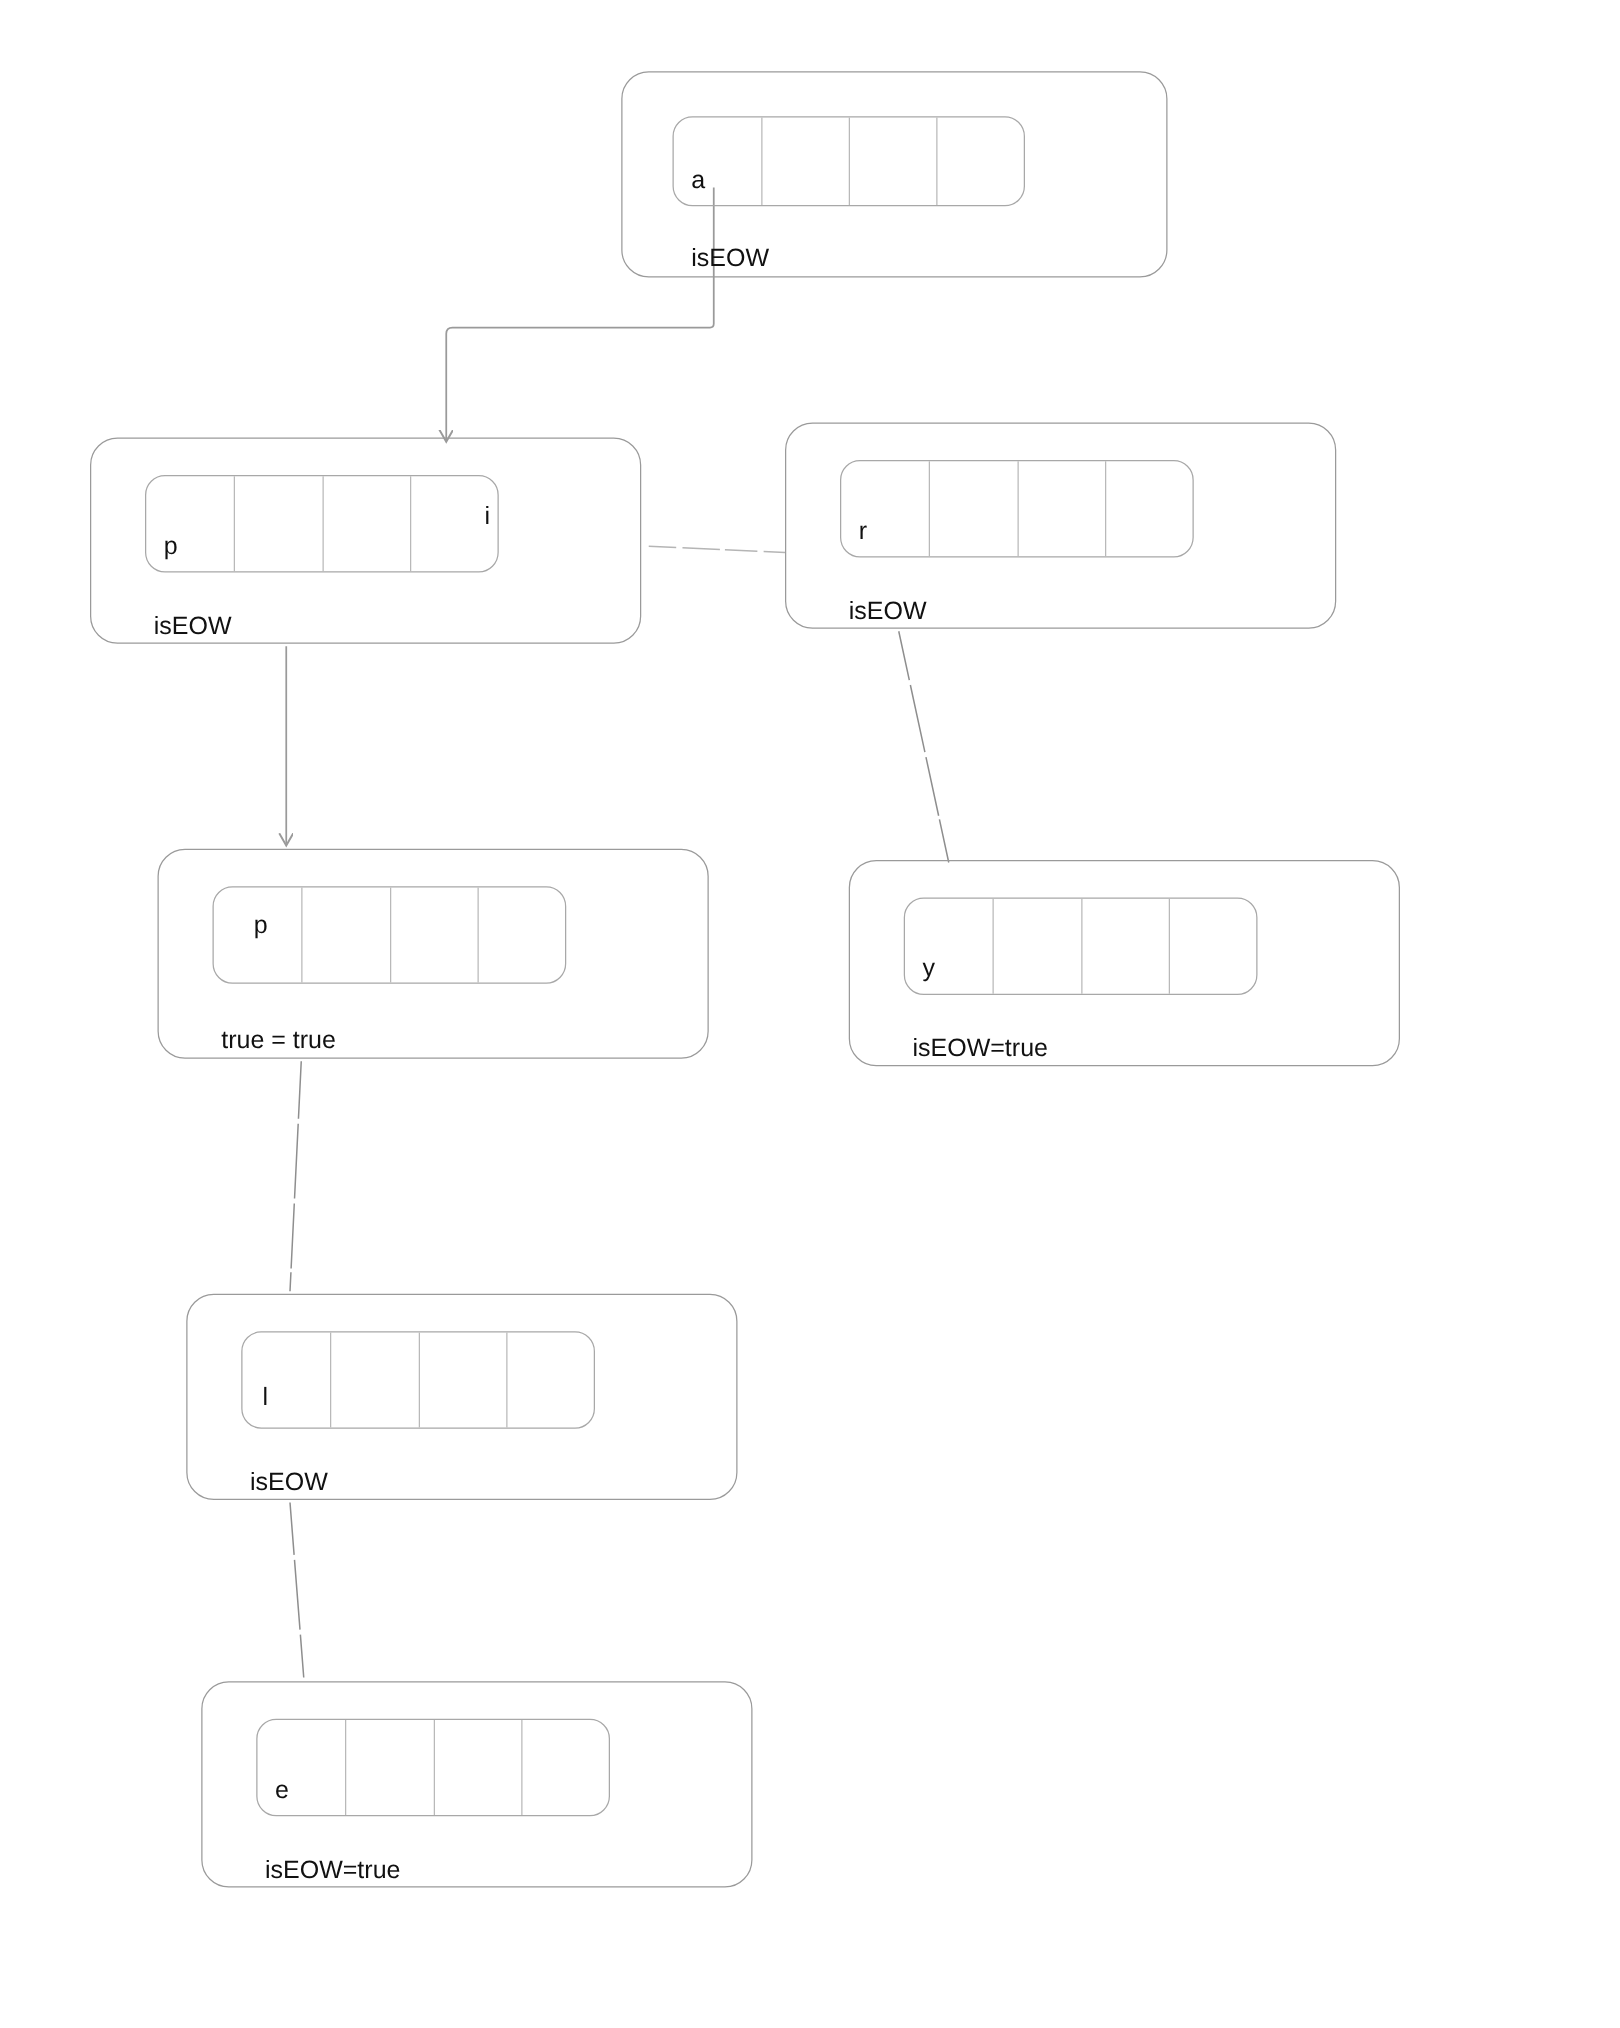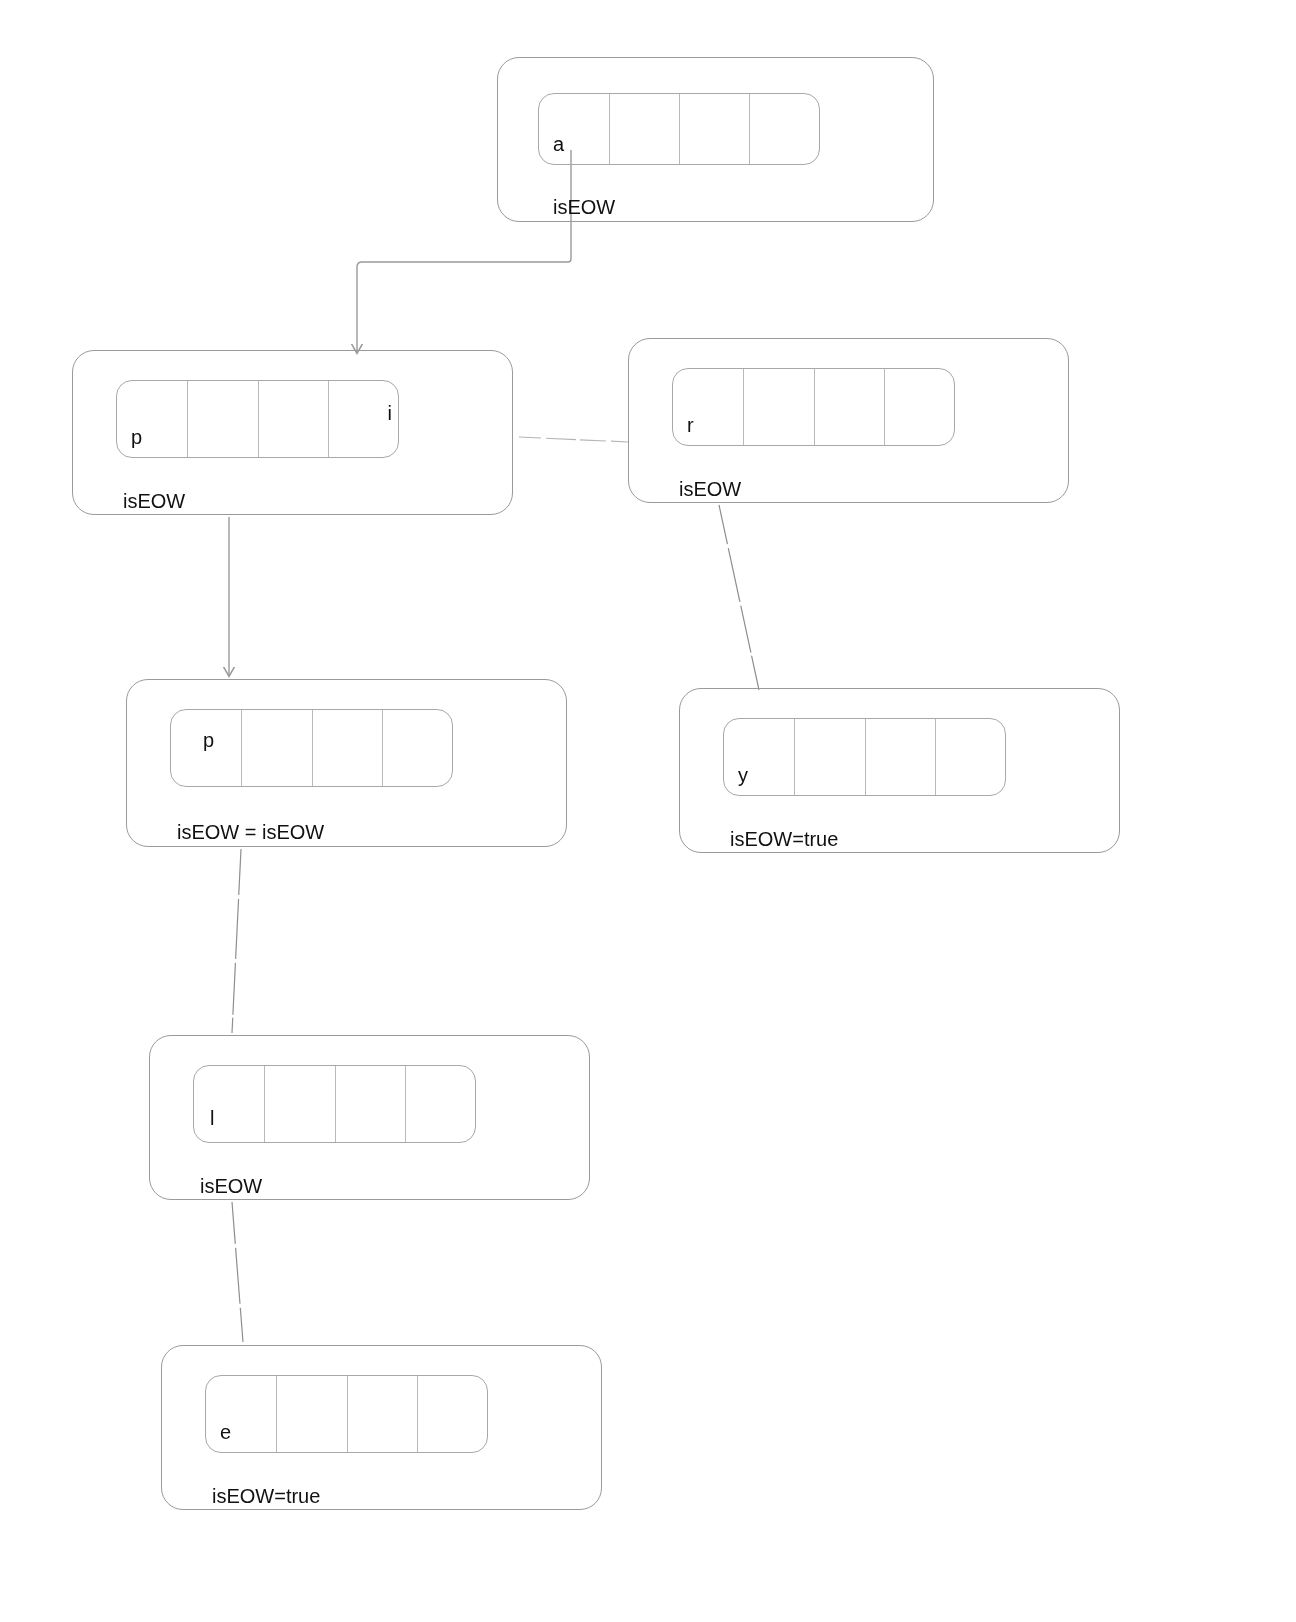--- a/index.html
+++ b/index.html
@@ -148,21 +148,21 @@
 
   <div class="node" style="left:126px; top:679px; width:441px; height:168px;">
     <div class="cells" style="left:43px; top:29px; width:283px; height:78px;">
       <div class="cell">
         <span class="cell-letter pos-top-left">p</span>
       </div>
       <div class="cell"></div>
       <div class="cell"></div>
       <div class="cell"></div>
     </div>
-    <span class="node-label" style="left:50px; top:142px;">isEOW = isEOW</span>
+    <span class="node-label" style="left:50px; top:142px;">true = true</span>
   </div>
 
   <div class="node" style="left:679px; top:688px; width:441px; height:165px;">
     <div class="cells" style="left:43px; top:29px; width:283px; height:78px;">
       <div class="cell">
         <span class="cell-letter pos-bottom-left">y</span>
       </div>
       <div class="cell"></div>
       <div class="cell"></div>
       <div class="cell"></div>

